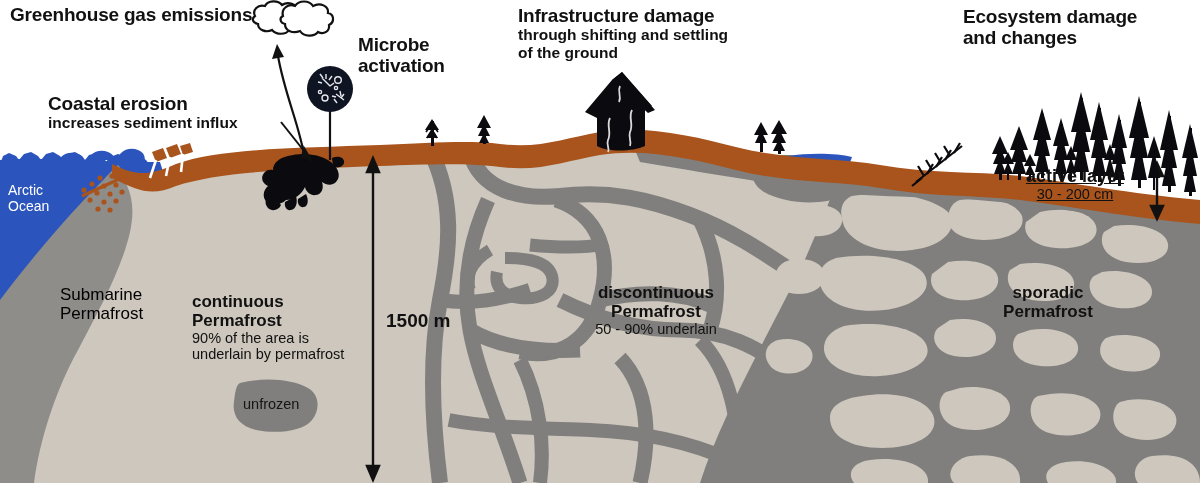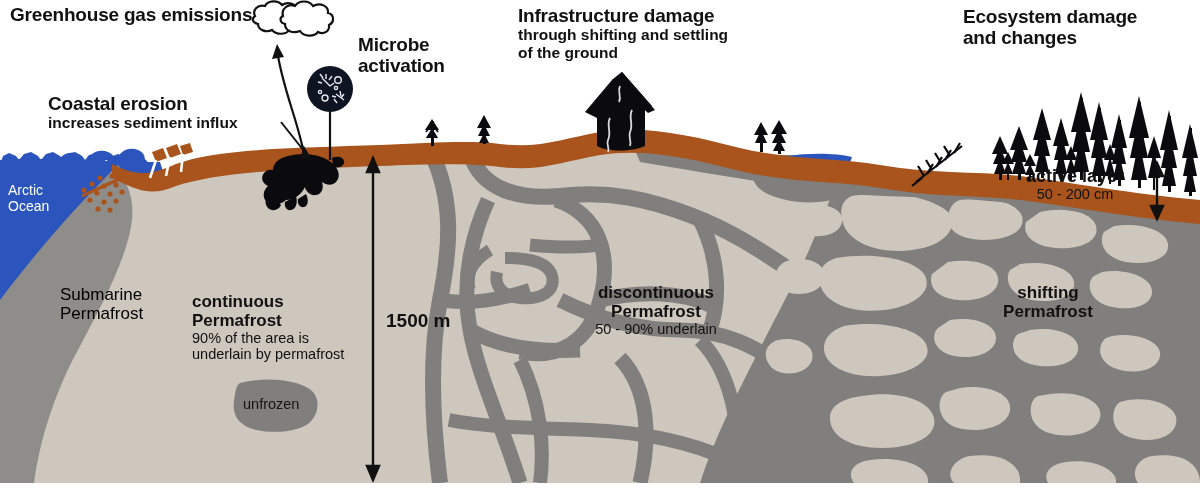--- a/index.html
+++ b/index.html
@@ -404,26 +404,26 @@
     <div class="t-zone-s">underlain by permafrost</div>
   </div>
 
   <div class="lbl ctr" style="left:548px;top:283px;width:216px;">
     <div class="t-zone-b">discontinuous</div>
     <div class="t-zone-b">Permafrost</div>
     <div class="t-zone-s">50 - 90% underlain</div>
   </div>
 
   <div class="lbl ctr" style="left:948px;top:283px;width:200px;">
-    <div class="t-zone-b">shifting</div>
+    <div class="t-zone-b">sporadic</div>
     <div class="t-zone-b">Permafrost</div>
   </div>
 
   <div class="lbl t-depth" style="left:386px;top:310px;width:110px;">1500 m</div>
 
   <div class="lbl t-unfrozen" style="left:243px;top:396px;width:80px;">unfrozen</div>
 
-  <div class="lbl ctr" style="left:1010px;top:166px;width:130px;">
+  <div class="lbl ctr" style="left:1010px;top:166px;width:130px;text-decoration:underline;">
     <div class="t-zone-b" style="font-size:18px;">active layer</div>
-    <div class="t-zone-s">50 - 200 cm</div>
+    <div class="t-zone-s">30 - 200 cm</div>
   </div>
 
 </div>
 
 </body></html>

